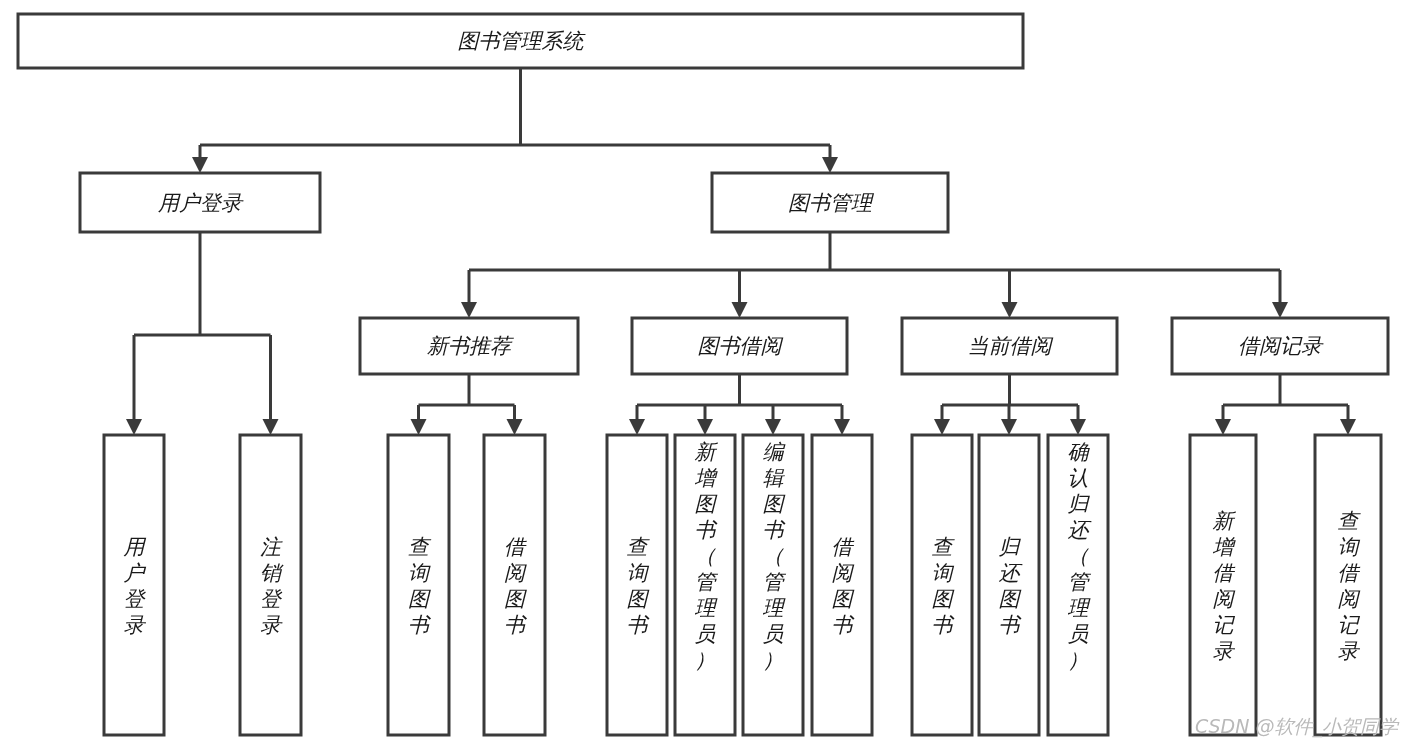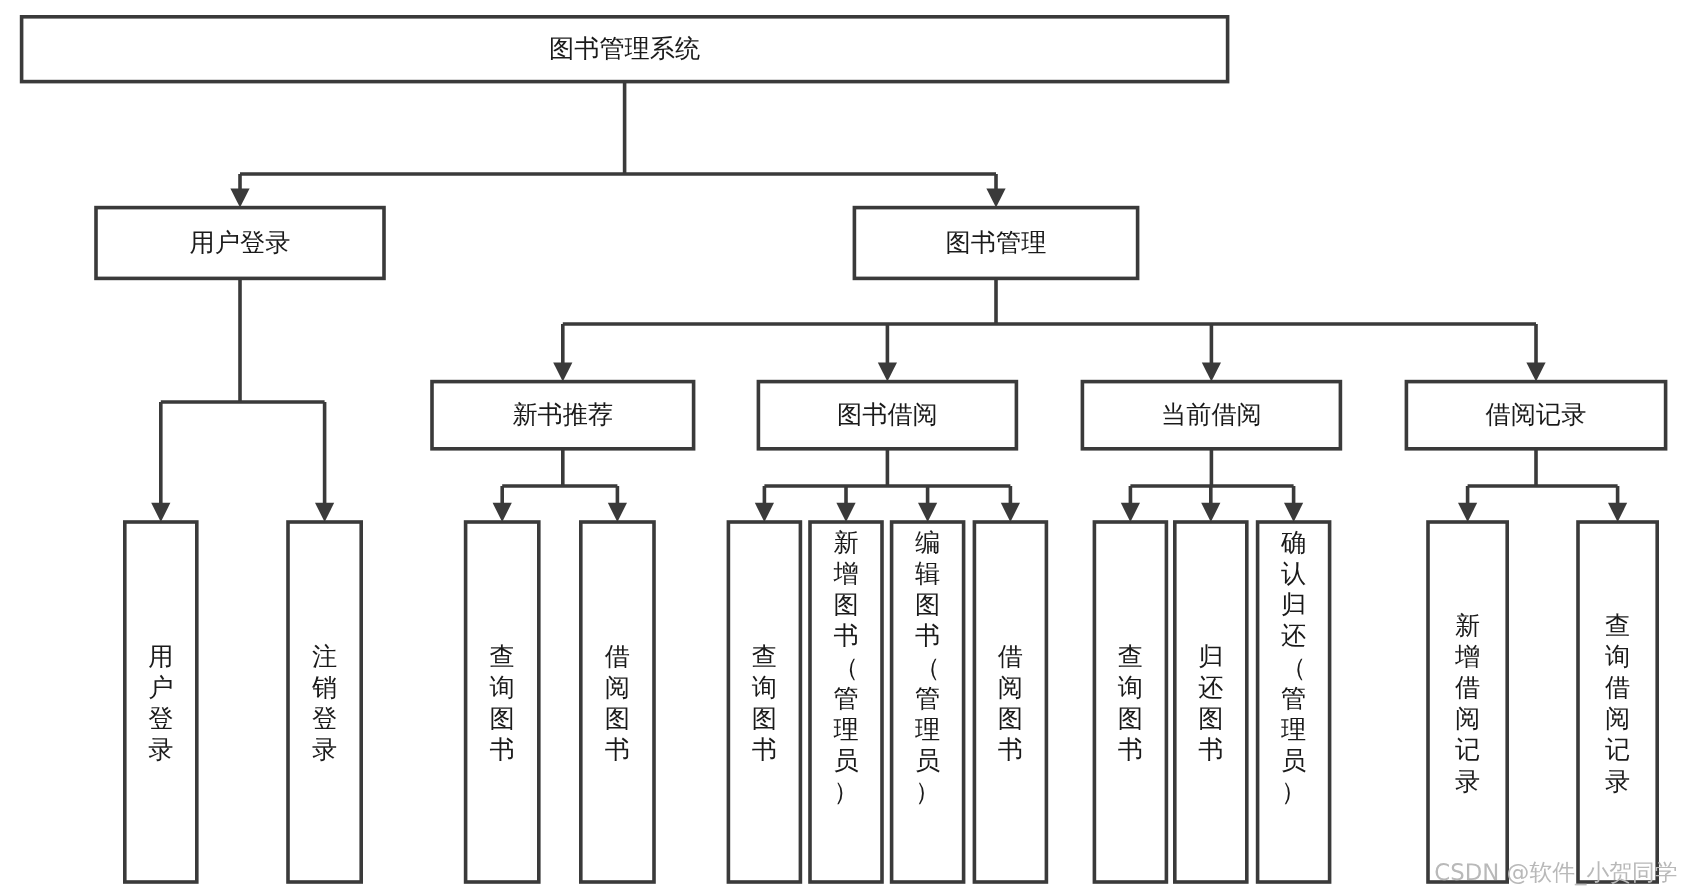--- a/index.html
+++ b/index.html
@@ -13,20 +13,21 @@
     overflow: hidden;
     font-family: "DejaVu Sans", "Liberation Sans", sans-serif;
     position: relative;
   }
   #diagram-root {
     position: absolute;
     left: 0;
     top: 0;
     width: 1405px;
     height: 747px;
+    font-style: italic;
   }
   svg.diagram {
     display: block;
     width: 1405px;
     height: 747px;
     background: #ffffff;
   }
   .node-box {
     fill: #ffffff;
     stroke: #3a3a3a;

